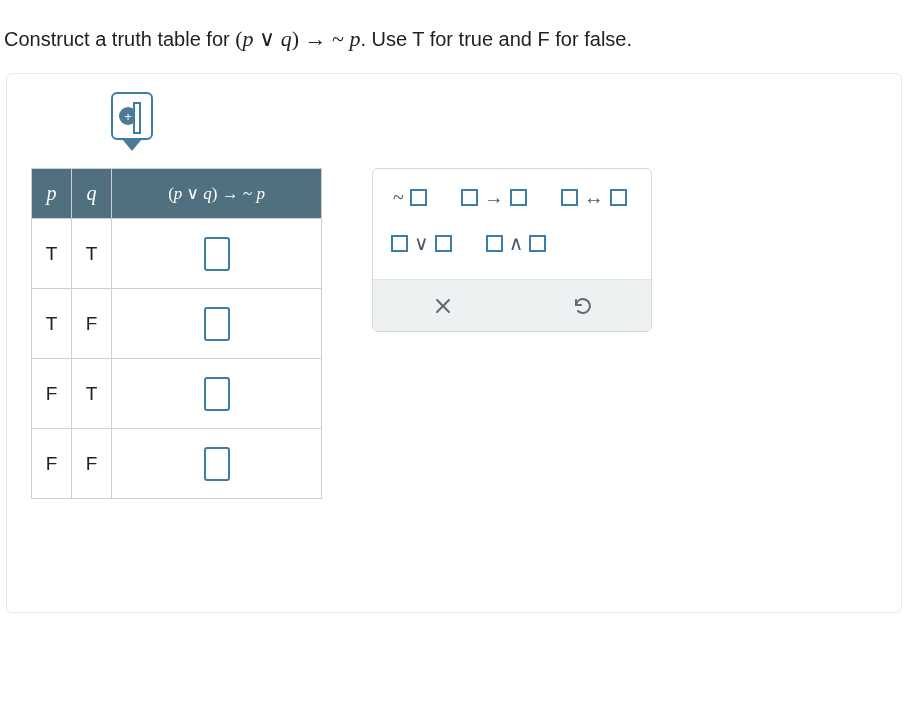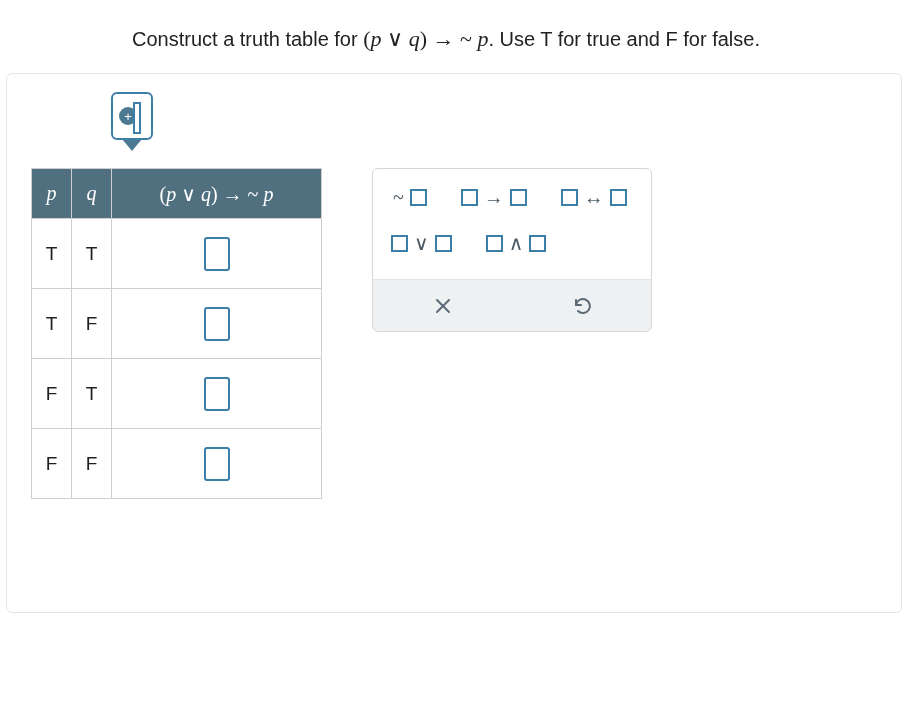--- a/index.html
+++ b/index.html
@@ -8,21 +8,20 @@
     padding: 0;
     font-family: -apple-system, BlinkMacSystemFont, "Segoe UI", Arial, sans-serif;
     background: #fff;
     color: #222;
     width: 908px;
   }
   .prompt {
     padding: 22px 20px 18px 4px;
     font-size: 20px;
     line-height: 1.5;
-    text-align: center;
   }
   .prompt .math { font-family: "Times New Roman", serif; font-style: italic; font-size: 22px; }
   .prompt .op   { font-family: "Times New Roman", serif; font-style: normal; font-size: 22px; }
   .panel {
     border: 1px solid #e6e6e6;
     border-radius: 6px;
     margin: 0 6px 12px 6px;
     padding: 24px 24px 80px 24px;
     position: relative;
     min-height: 540px;
@@ -83,21 +82,21 @@
   .ttable th {
     background: #506f7f;
     color: #fff;
     font-weight: normal;
     font-family: "Times New Roman", serif;
     font-style: italic;
     font-size: 20px;
     height: 50px;
   }
   .ttable th.hdr-p, .ttable th.hdr-q { width: 40px; }
-  .ttable th.hdr-expr { width: 210px; font-size: 20px; padding: 0 8px; }
+  .ttable th.hdr-expr { width: 210px; font-size: 17px; padding: 0 8px; }
   .ttable th .op { font-style: normal; }
   .ttable td { height: 70px; font-size: 19px; }
   .ttable td.c-p, .ttable td.c-q { width: 40px; }
   .ttable td.c-expr { width: 210px; }
   .answer-slot {
     width: 26px; height: 34px;
     border: 2px solid #3b7ea8;
     border-radius: 3px;
     background: #fff;
     margin: 0 auto;

